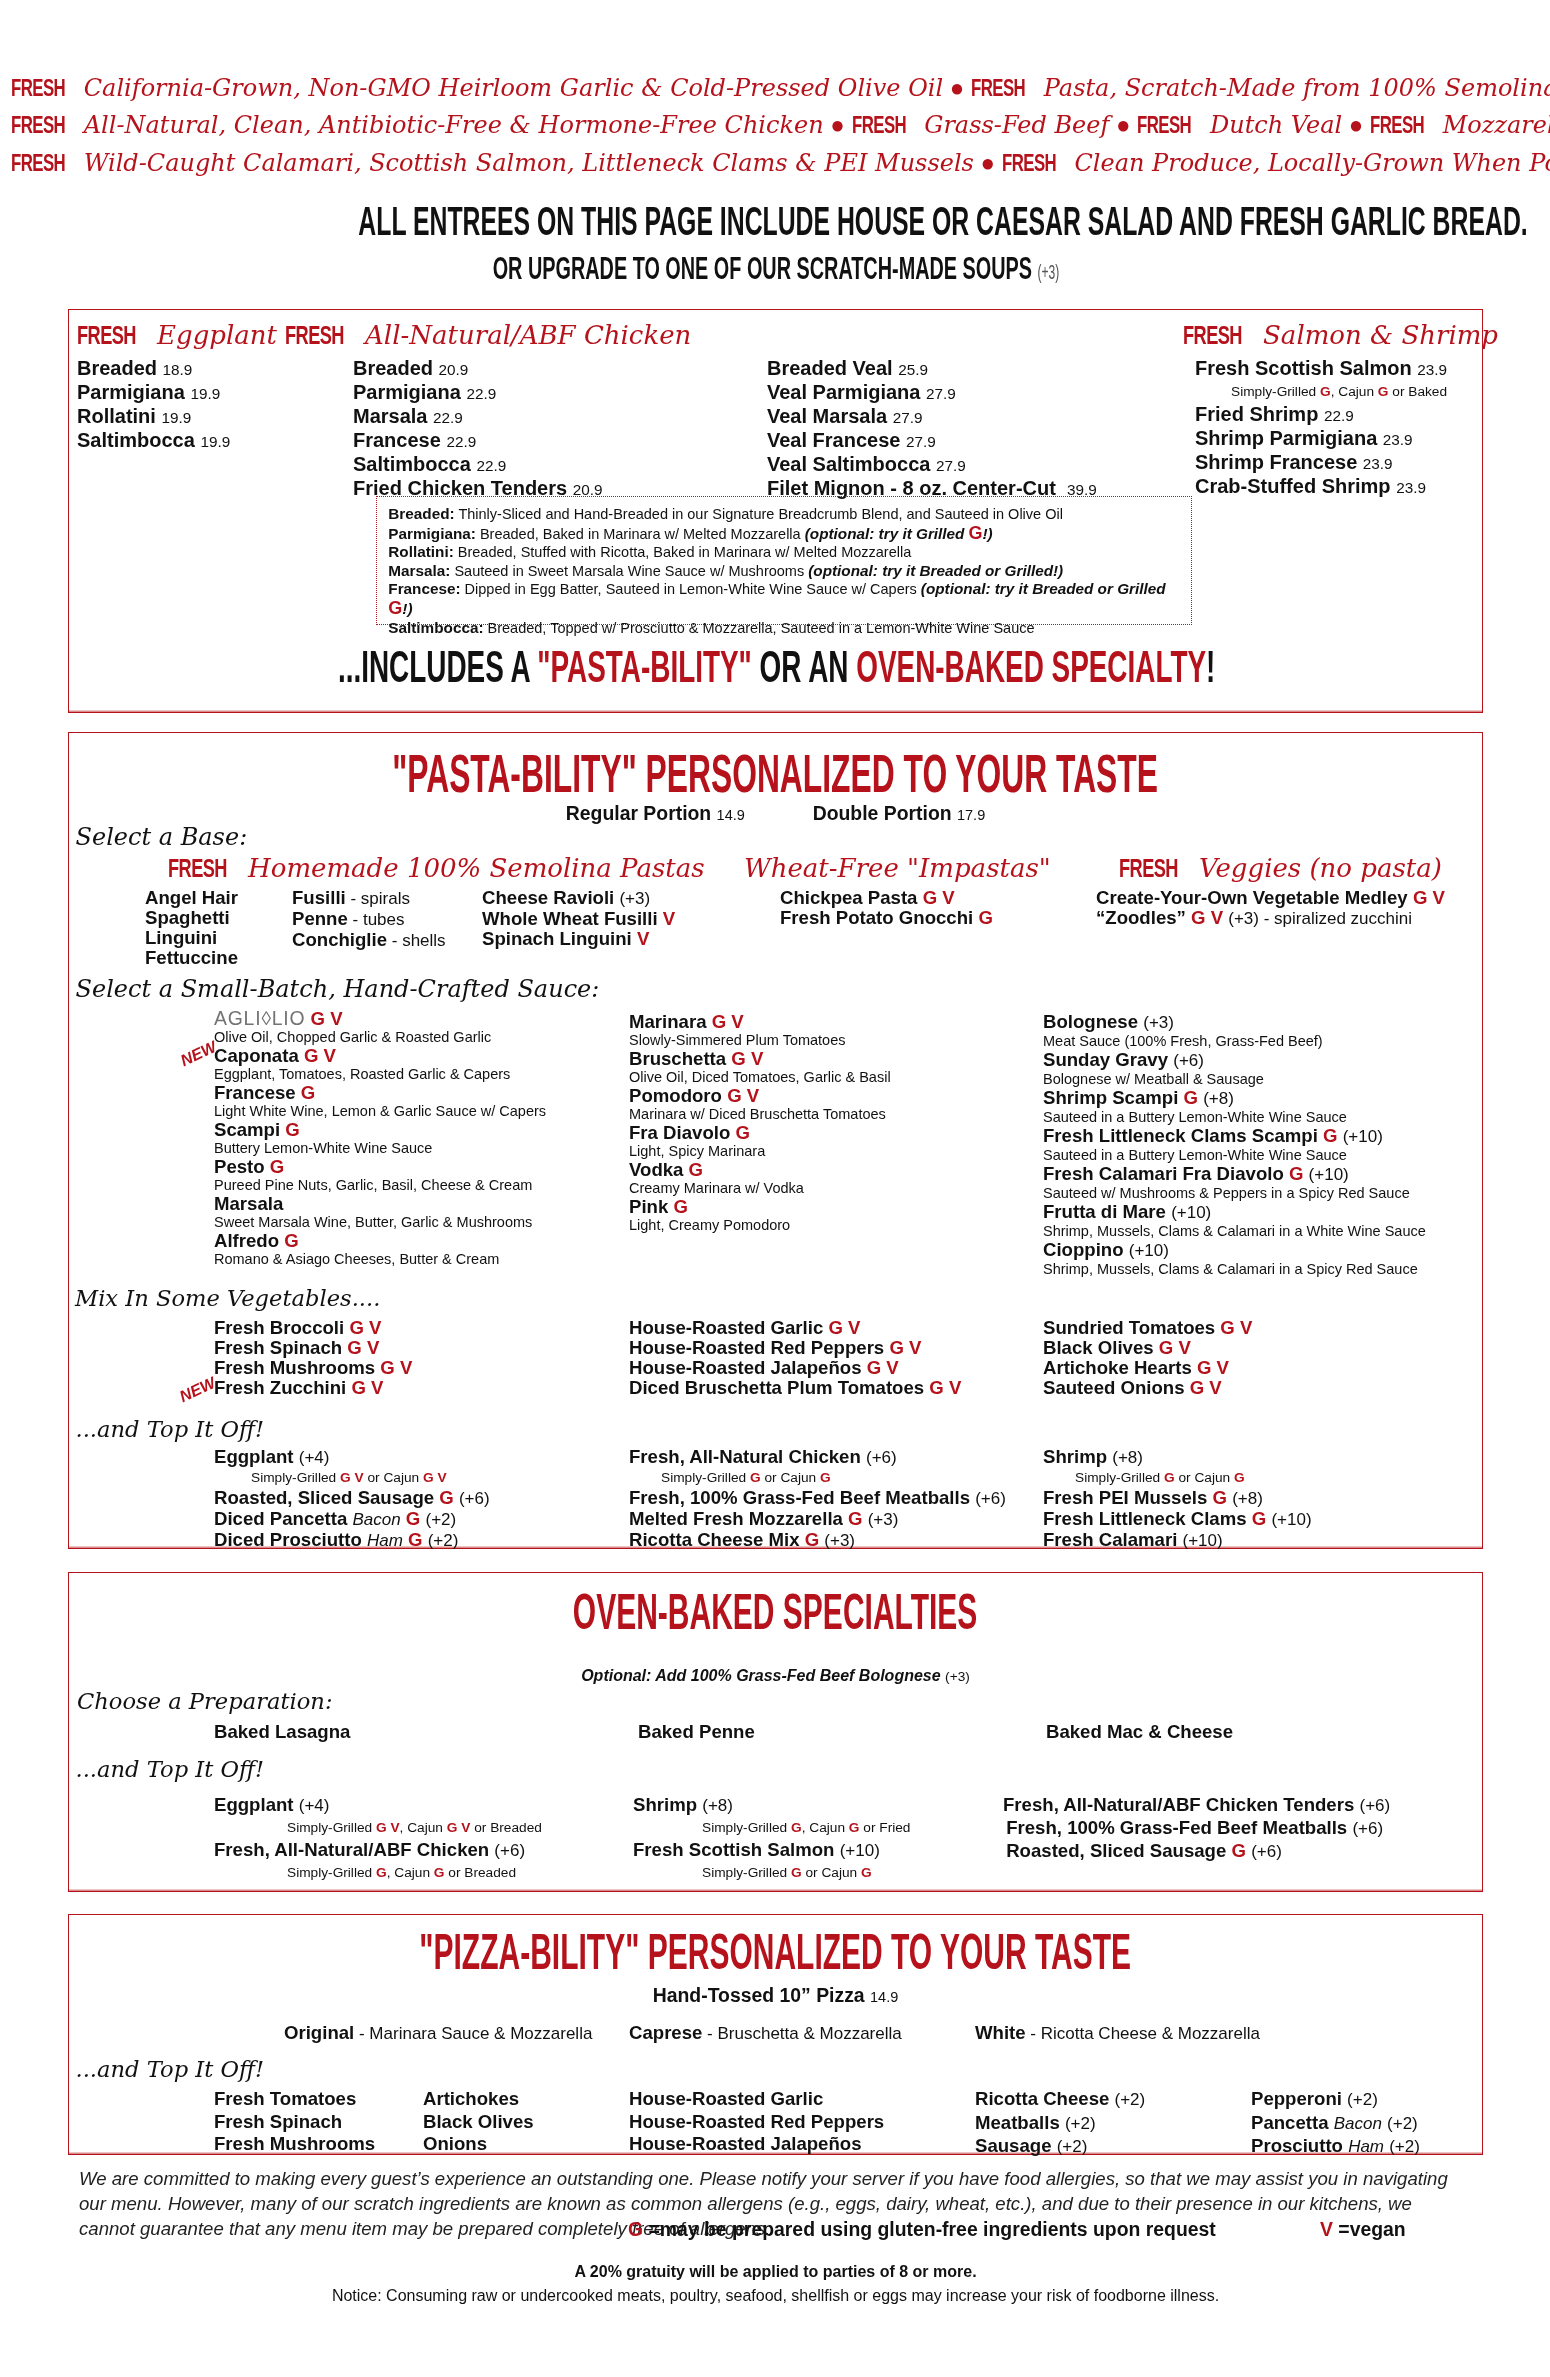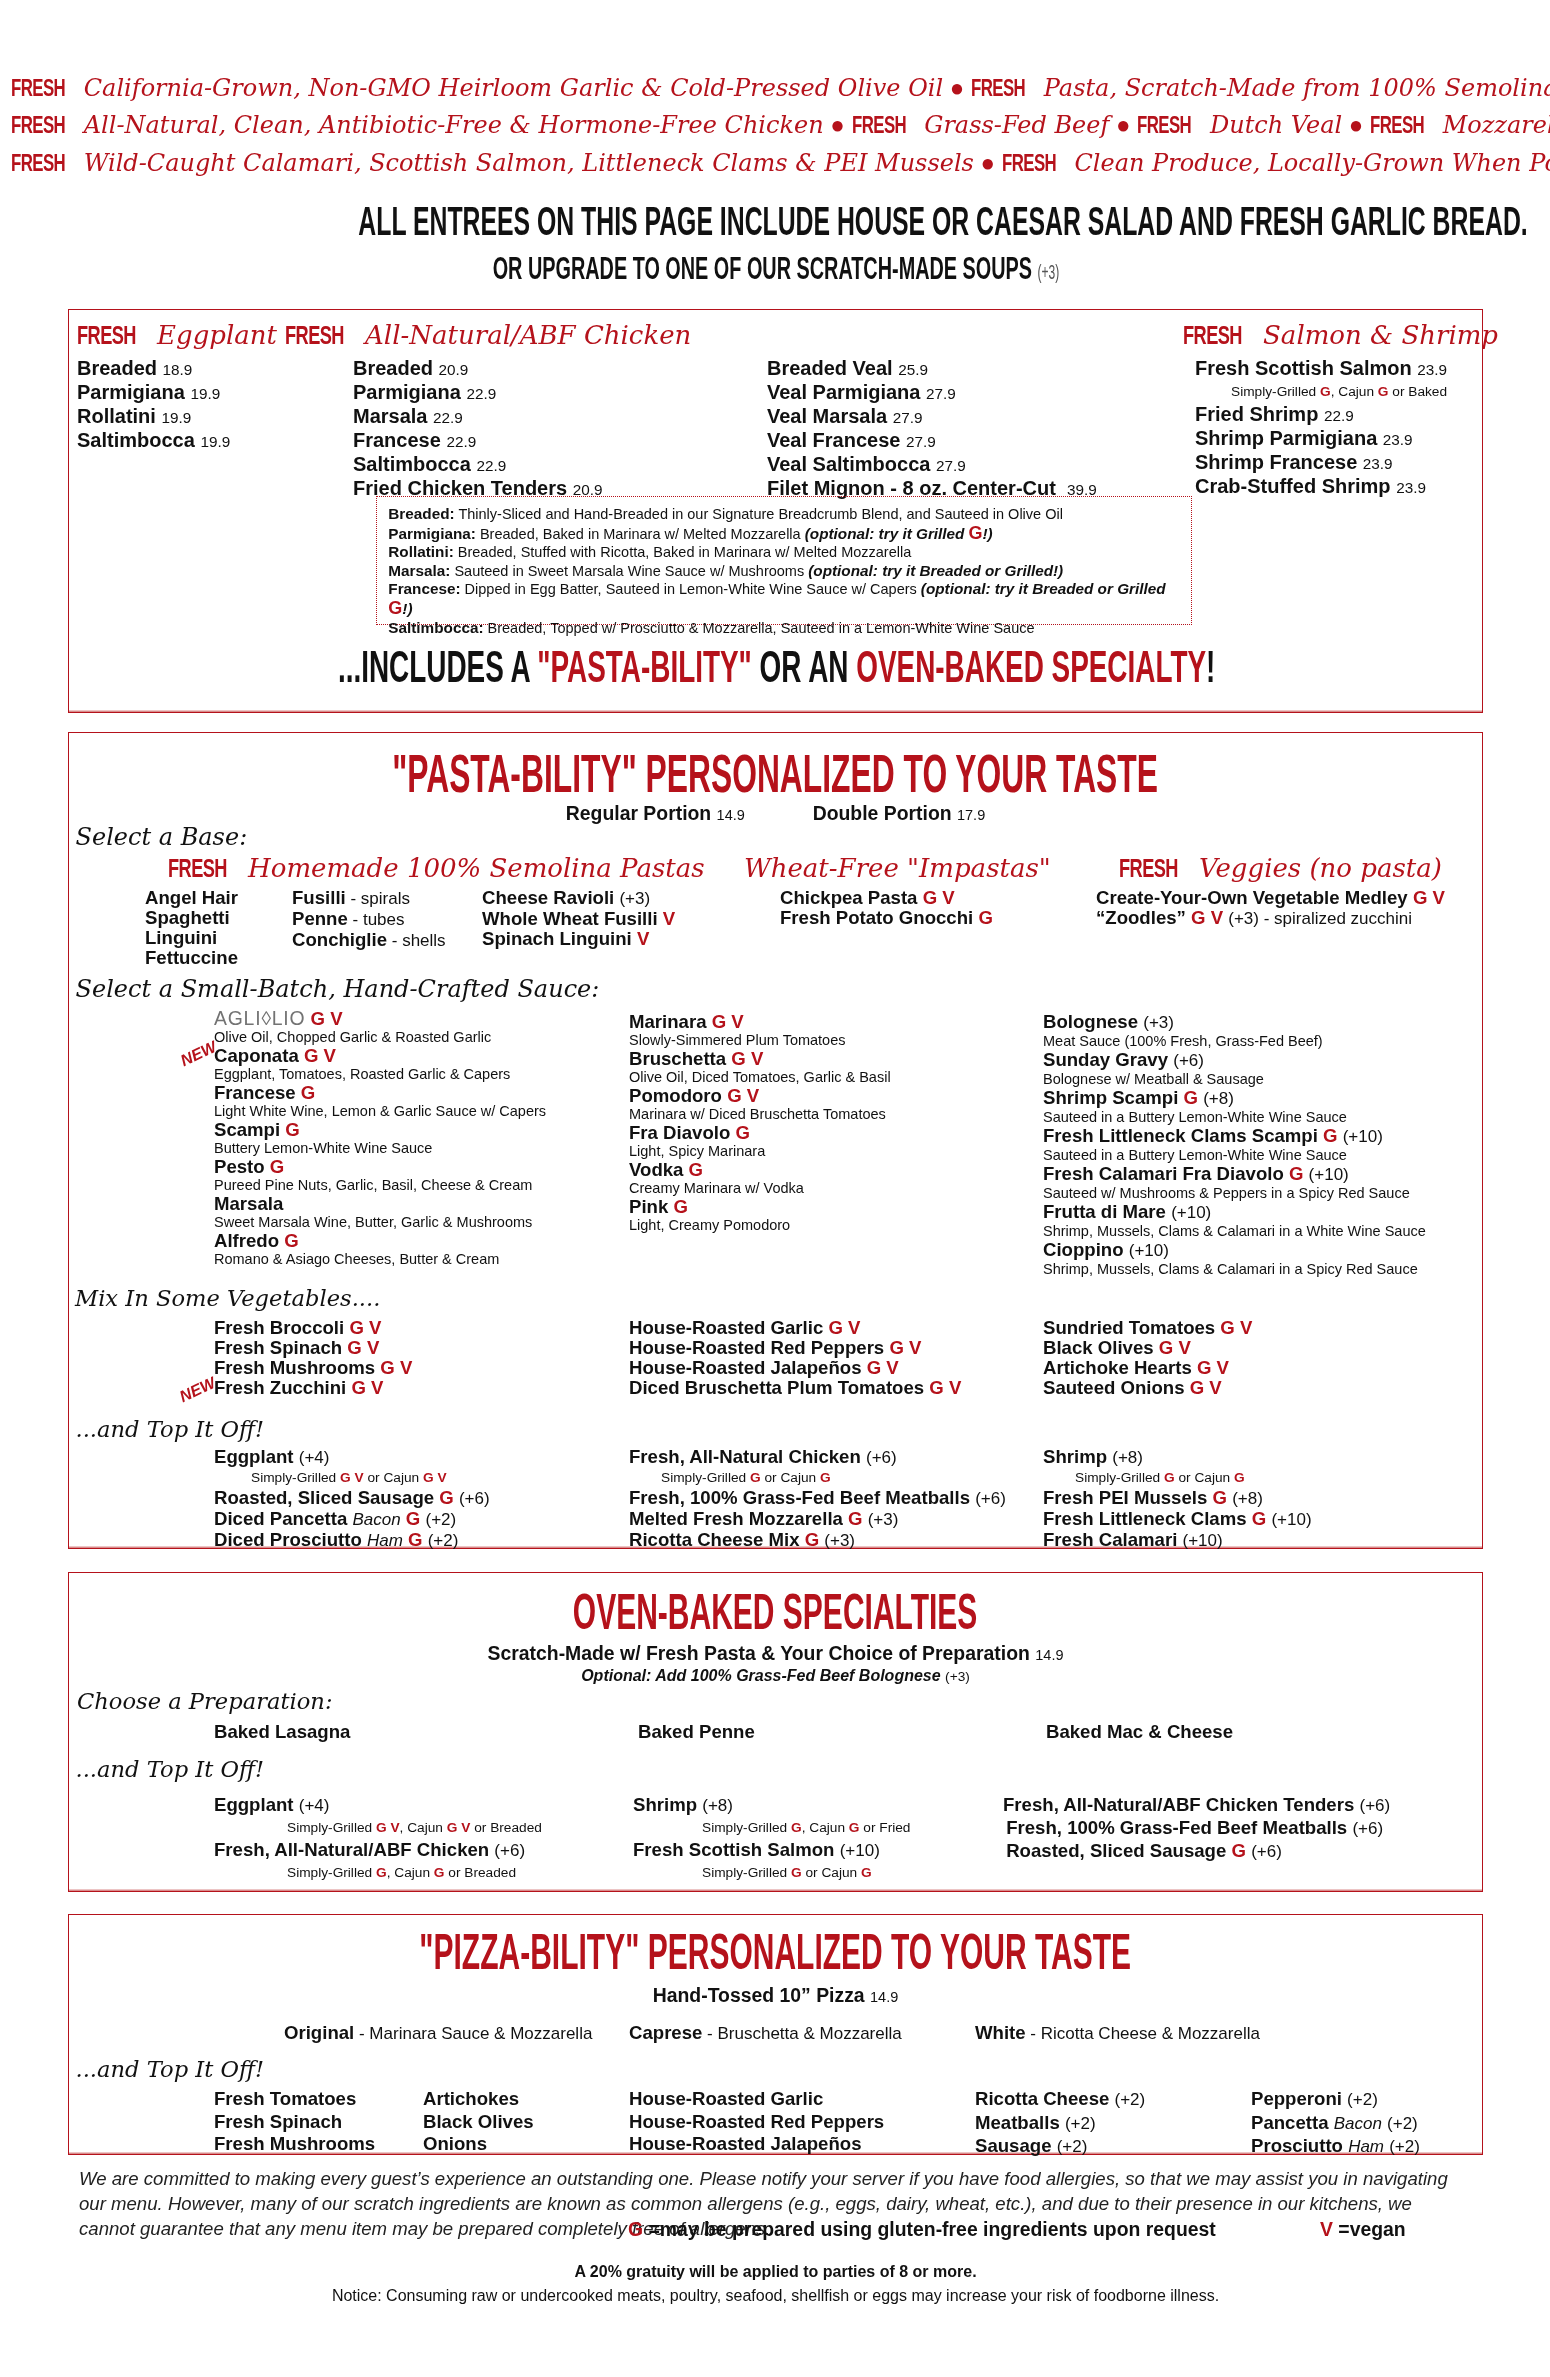--- a/index.html
+++ b/index.html
@@ -278,21 +278,20 @@
     <div><span class="n">Shrimp</span> <span class="p">(+8)</span></div>
     <div class="sm" style="padding-left:32px;"><span>Simply-Grilled</span> <span class="g">G</span> <span>or Cajun</span> <span class="g">G</span></div>
     <div><span class="n">Fresh PEI Mussels</span> <span class="g">G</span> <span class="p">(+8)</span></div>
     <div><span class="n">Fresh Littleneck Clams</span> <span class="g">G</span> <span class="p">(+10)</span></div>
     <div><span class="n">Fresh Calamari</span> <span class="p">(+10)</span></div>
   </div>
 </div>
 
 <div class="box" style="left:68px; top:1572px; width:1415px; height:320px;">
   <div class="sec-title" style="top:9.7px; font-size:50px;"><span>OVEN-BAKED SPECIALTIES</span></div>
-  <div class="abs" style="left:0; width:100%; top:69px; text-align:center; font-size:19.4px;"><b>Scratch-Made w/ Fresh Pasta &amp; Your Choice of Preparation</b> <span style="font-size:14.5px;">14.9</span></div>
   <div class="abs" style="left:0; width:100%; top:94px; text-align:center; font-size:16px;"><b><i>Optional: Add 100% Grass-Fed Beef Bolognese</i></b> <span style="font-size:13.7px;">(+3)</span></div>
   <div class="label-script" style="left:8px; top:115px; font-size:22.6px;">Choose a Preparation:</div>
   <div class="col" style="left:145px; top:149px;"><span class="n">Baked Lasagna</span></div>
   <div class="col" style="left:569px; top:149px;"><span class="n">Baked Penne</span></div>
   <div class="col" style="left:977px; top:149px;"><span class="n">Baked Mac &amp; Cheese</span></div>
 
   <div class="label-script" style="left:6.5px; top:183px; font-size:22.6px;">...and Top It Off!</div>
   <div class="col" style="left:145px; top:221px; line-height:22px;">
     <div><span class="n">Eggplant</span> <span class="p">(+4)</span></div>
     <div class="sm" style="padding-left:73px;"><span>Simply-Grilled</span> <span class="g">G V</span><span>, Cajun</span> <span class="g">G V</span> <span>or Breaded</span></div>

